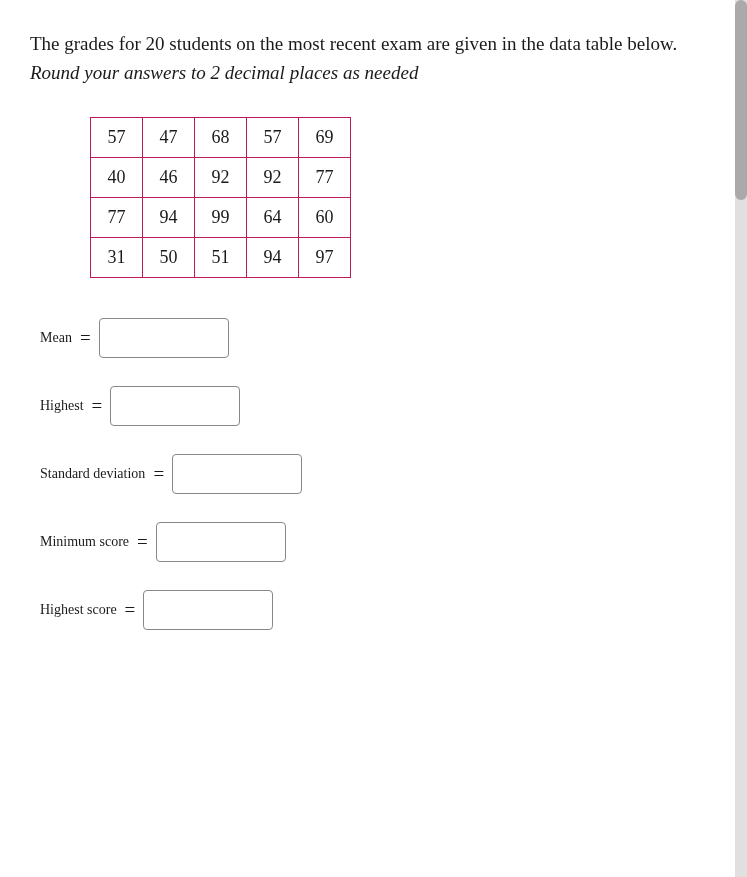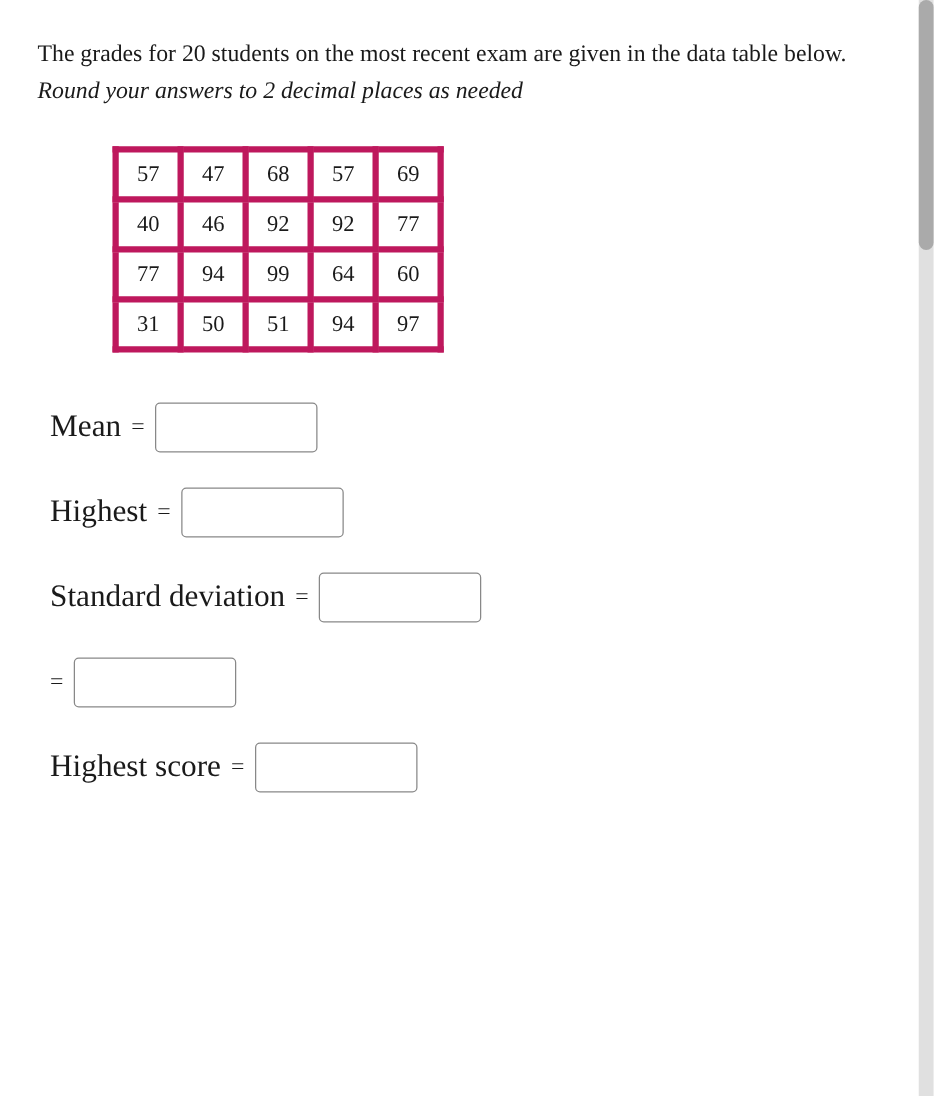--- a/index.html
+++ b/index.html
@@ -30,21 +30,21 @@
       text-align: center;
     }
 
     .data-table {
       border-collapse: collapse;
       margin-bottom: 40px;
       margin-left: 60px;
     }
 
     .data-table td {
-      border: 5px solid #be185d;
+      border: 1px solid #be185d;
       width: 52px;
       height: 40px;
       text-align: center;
       font-size: 18px;
       padding: 4px 8px;
     }
 
     .stats-section {
       display: flex;
       flex-direction: column;
@@ -52,21 +52,21 @@
       margin-left: 10px;
     }
 
     .stat-row {
       display: flex;
       align-items: center;
       gap: 8px;
     }
 
     .stat-label {
-      font-size: 25px;
+      font-size: 14px;
       white-space: nowrap;
     }
 
     .stat-equals {
       font-size: 19px;
     }
 
     .stat-input {
       border: 1px solid #888;
       border-radius: 4px;
@@ -150,20 +150,21 @@
     <input class="stat-input" type="text" style="">
   </div>
 
   <div class="stat-row">
     <span class="stat-label">Standard deviation</span>
     <span class="stat-equals">=</span>
     <input class="stat-input" type="text" style="">
   </div>
 
   <div class="stat-row">
+    <span class="stat-label">Minimum score</span>
     <span class="stat-equals">=</span>
     <input class="stat-input" type="text" style="">
   </div>
 
   <div class="stat-row">
     <span class="stat-label">Highest score</span>
     <span class="stat-equals">=</span>
     <input class="stat-input" type="text" style="">
   </div>
 

